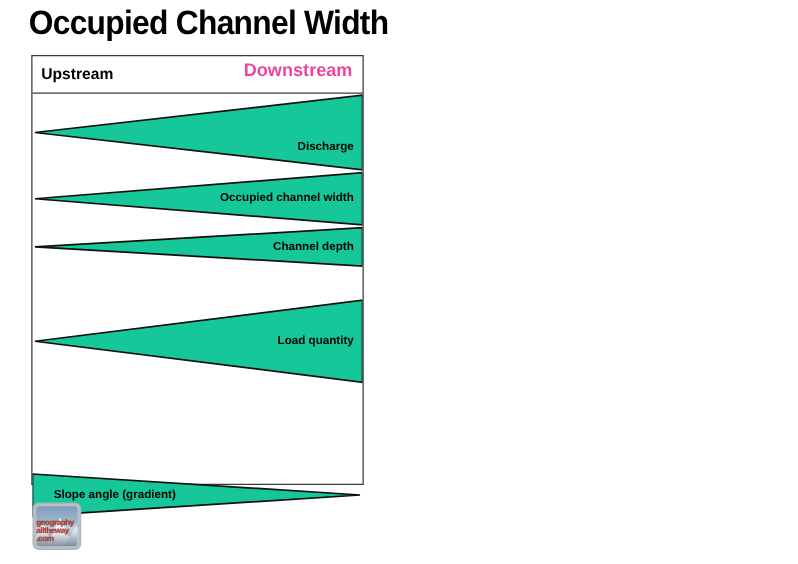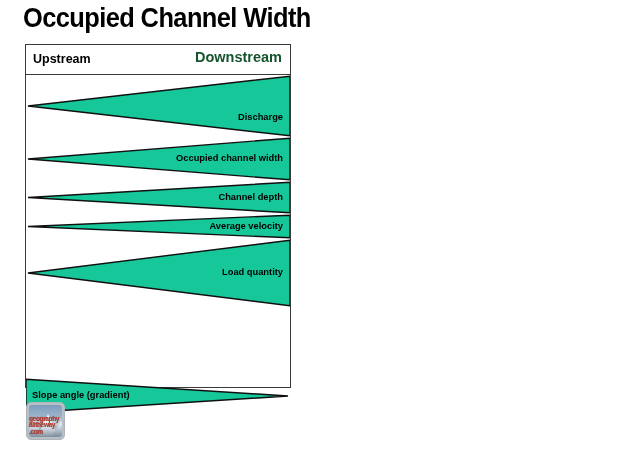--- a/index.html
+++ b/index.html
@@ -63,21 +63,21 @@
     color: #000;
     white-space: nowrap;
     text-align: center;
   }
   #label-downstream {
     position: absolute;
     right: 8px;
     top: 4px;
     font-size: 14.5px;
     font-weight: bold;
-    color: #14532d;
+    color: #ec4899;
     white-space: nowrap;
   }
 
   
   #bands-area {
     position: absolute;
     left: 0;
     top: 30px;
     width: 100%;
     height: 312px;
@@ -208,37 +208,31 @@
           <polygon points="2,22.0 266,1.2 266,42.8" fill="#16C79A" stroke="#101010" stroke-width="1.4" stroke-linejoin="miter" vector-effect="non-scaling-stroke"></polygon>
         </svg>
         <div class="band-label right" style="top: 17px;">Occupied channel width</div>
       </div>
       <div class="band" style="top: 106px; height: 33px;">
         <svg viewBox="0 0 266 33" preserveAspectRatio="none">
           <polygon points="2,16.5 266,1.2 266,31.8" fill="#16C79A" stroke="#101010" stroke-width="1.4" stroke-linejoin="miter" vector-effect="non-scaling-stroke"></polygon>
         </svg>
         <div class="band-label right" style="top: 11.5px;">Channel depth</div>
       </div>
-      <div class="band" style="top: 139px; height: 25px;">
-        <svg viewBox="0 0 266 25" preserveAspectRatio="none">
-          <polygon points="2,12.5 266,1.2 266,23.8" fill="#16C79A" stroke="#101010" stroke-width="1.4" stroke-linejoin="miter" vector-effect="non-scaling-stroke"></polygon>
-        </svg>
-        <div class="band-label right" style="top: 7.5px;">Average velocity</div>
-      </div>
       <div class="band" style="top: 164px; height: 68px;">
         <svg viewBox="0 0 266 68" preserveAspectRatio="none">
           <polygon points="2,34.0 266,1.2 266,66.8" fill="#16C79A" stroke="#101010" stroke-width="1.4" stroke-linejoin="miter" vector-effect="non-scaling-stroke"></polygon>
         </svg>
         <div class="band-label right" style="top: 29px;">Load quantity</div>
       </div>
       <div class="band" style="top: 303px; height: 36px;">
         <svg viewBox="0 0 266 36" preserveAspectRatio="none">
           <polygon points="0,1.2 264,18.0 0,34.8" fill="#16C79A" stroke="#101010" stroke-width="1.4" stroke-linejoin="miter" vector-effect="non-scaling-stroke"></polygon>
         </svg>
-        <div class="band-label left" style="top: 13px;">Slope angle (gradient)</div>
+        <div class="band-label left" style="top: 13px; margin-left: 11px;">Slope angle (gradient)</div>
       </div>
     </div>
 
 </div>
 
 <div id="logo">
   <div id="logo-photo">
     <div class="peak p1"></div>
     <div class="peak p2"></div>
     <div class="peak p3"></div>

